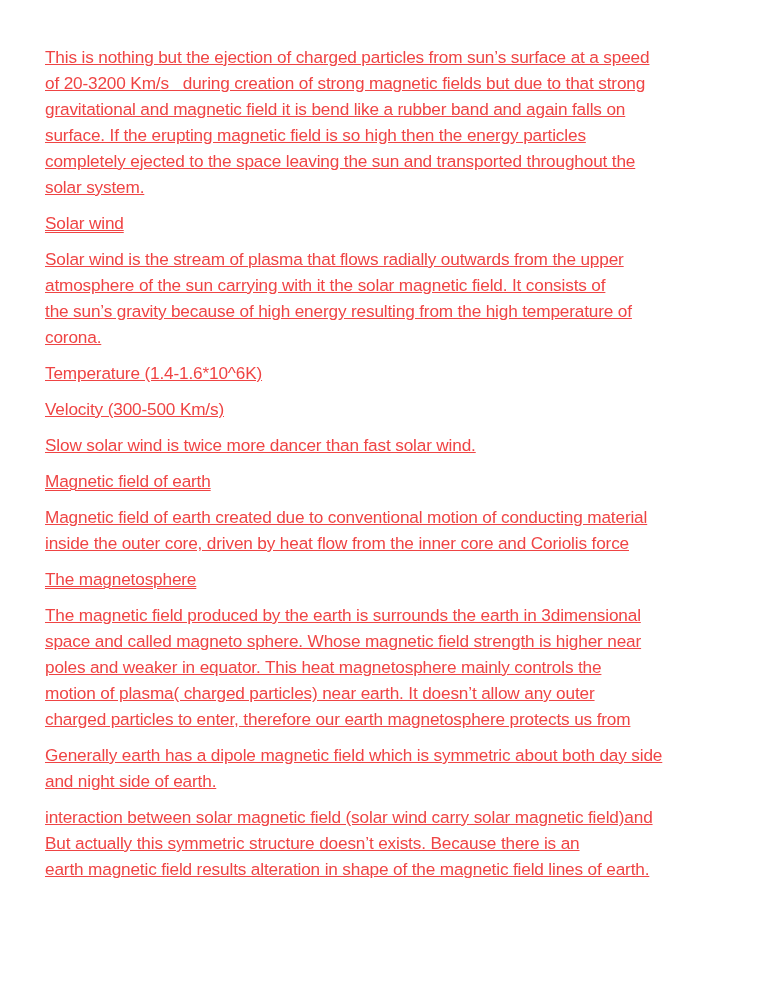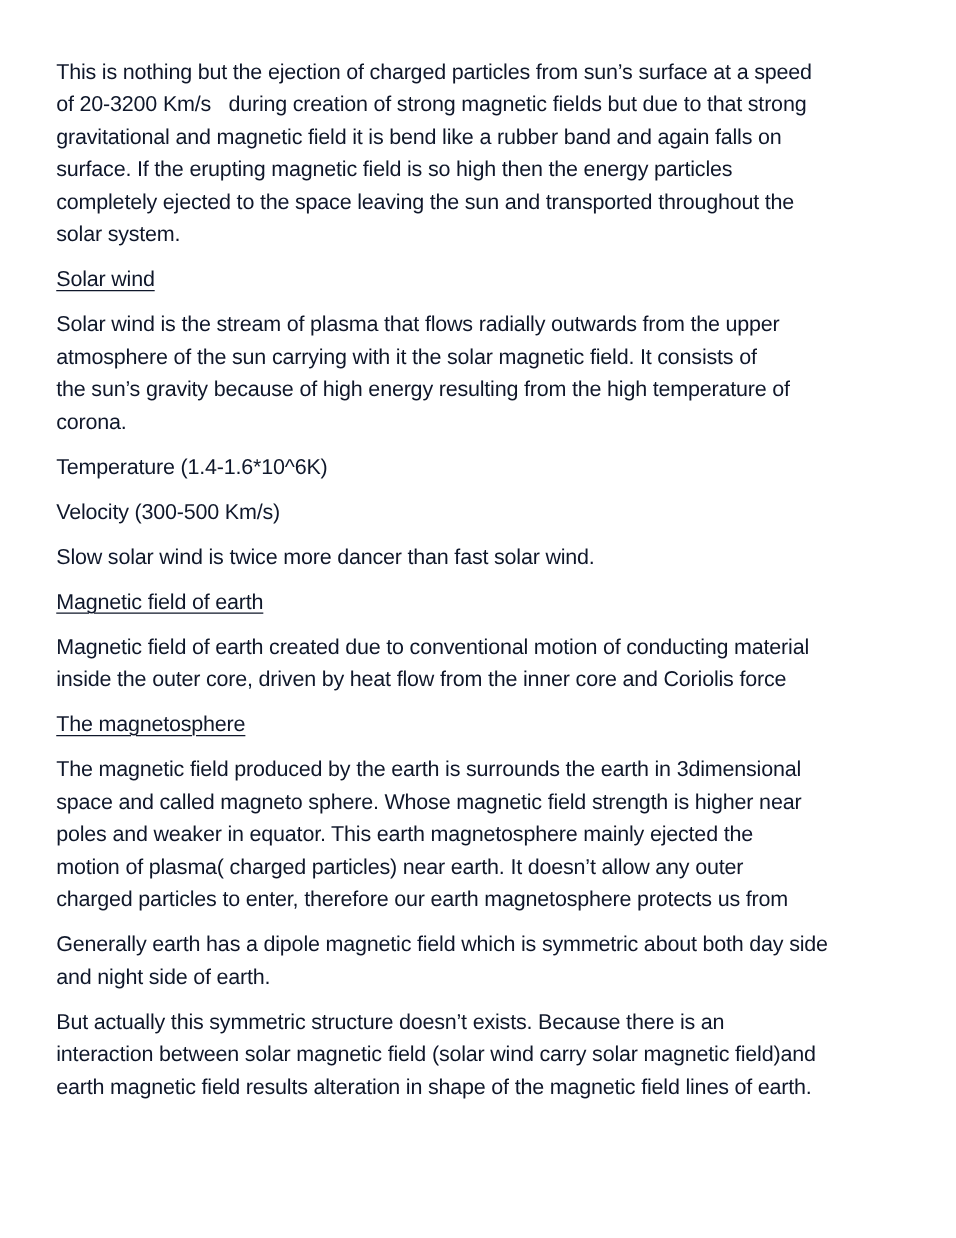--- a/index.html
+++ b/index.html
@@ -1,21 +1,22 @@
 <!DOCTYPE html>
 <html><head>
 <meta charset="utf-8">
 <style>
   html, body { margin: 0; padding: 0; background: #ffffff; }
   body { width: 765px; height: 990px; overflow: hidden; position: relative; }
   .page {
     position: absolute; left: 45px; top: 44px; width: 690px;
     font-family: "Liberation Sans", sans-serif;
-    font-size: 17.2px; line-height: 26px; color: #0f172a;
+    font-size: 17.2px; line-height: 26px; color: #ef4444;
     letter-spacing: -0.15px;
+    text-decoration: underline;
   }
   .para { margin: 0 0 10px 0; }
   .line { display: block; white-space: nowrap; }
   .heading { text-decoration: underline; text-underline-offset: 3px; text-decoration-thickness: 1px; }
 </style>
 </head>
 <body>
 
 <div class="page">
 
@@ -60,29 +61,29 @@
     <span class="line">inside the outer core, driven by heat flow from the inner core and Coriolis force</span>
   </p>
 
   <p class="para">
     <span class="heading">The magnetosphere</span>
   </p>
 
   <p class="para">
     <span class="line">The magnetic field produced by the earth is surrounds the earth in 3dimensional</span>
     <span class="line">space and called magneto sphere. Whose magnetic field strength is higher near</span>
-    <span class="line">poles and weaker in equator. This earth magnetosphere mainly ejected the</span>
+    <span class="line">poles and weaker in equator. This heat magnetosphere mainly controls the</span>
     <span class="line">motion of plasma( charged particles) near earth. It doesn’t allow any outer</span>
     <span class="line">charged particles to enter, therefore our earth magnetosphere protects us from</span>
   </p>
 
   <p class="para">
     <span class="line">Generally earth has a dipole magnetic field which is symmetric about both day side</span>
     <span class="line">and night side of earth.</span>
   </p>
 
   <p class="para">
+    <span class="line">interaction between solar magnetic field (solar wind carry solar magnetic field)and</span>
     <span class="line">But actually this symmetric structure doesn’t exists. Because there is an</span>
-    <span class="line">interaction between solar magnetic field (solar wind carry solar magnetic field)and</span>
     <span class="line">earth magnetic field results alteration in shape of the magnetic field lines of earth.</span>
   </p>
 
 </div>
 
 </body></html>

